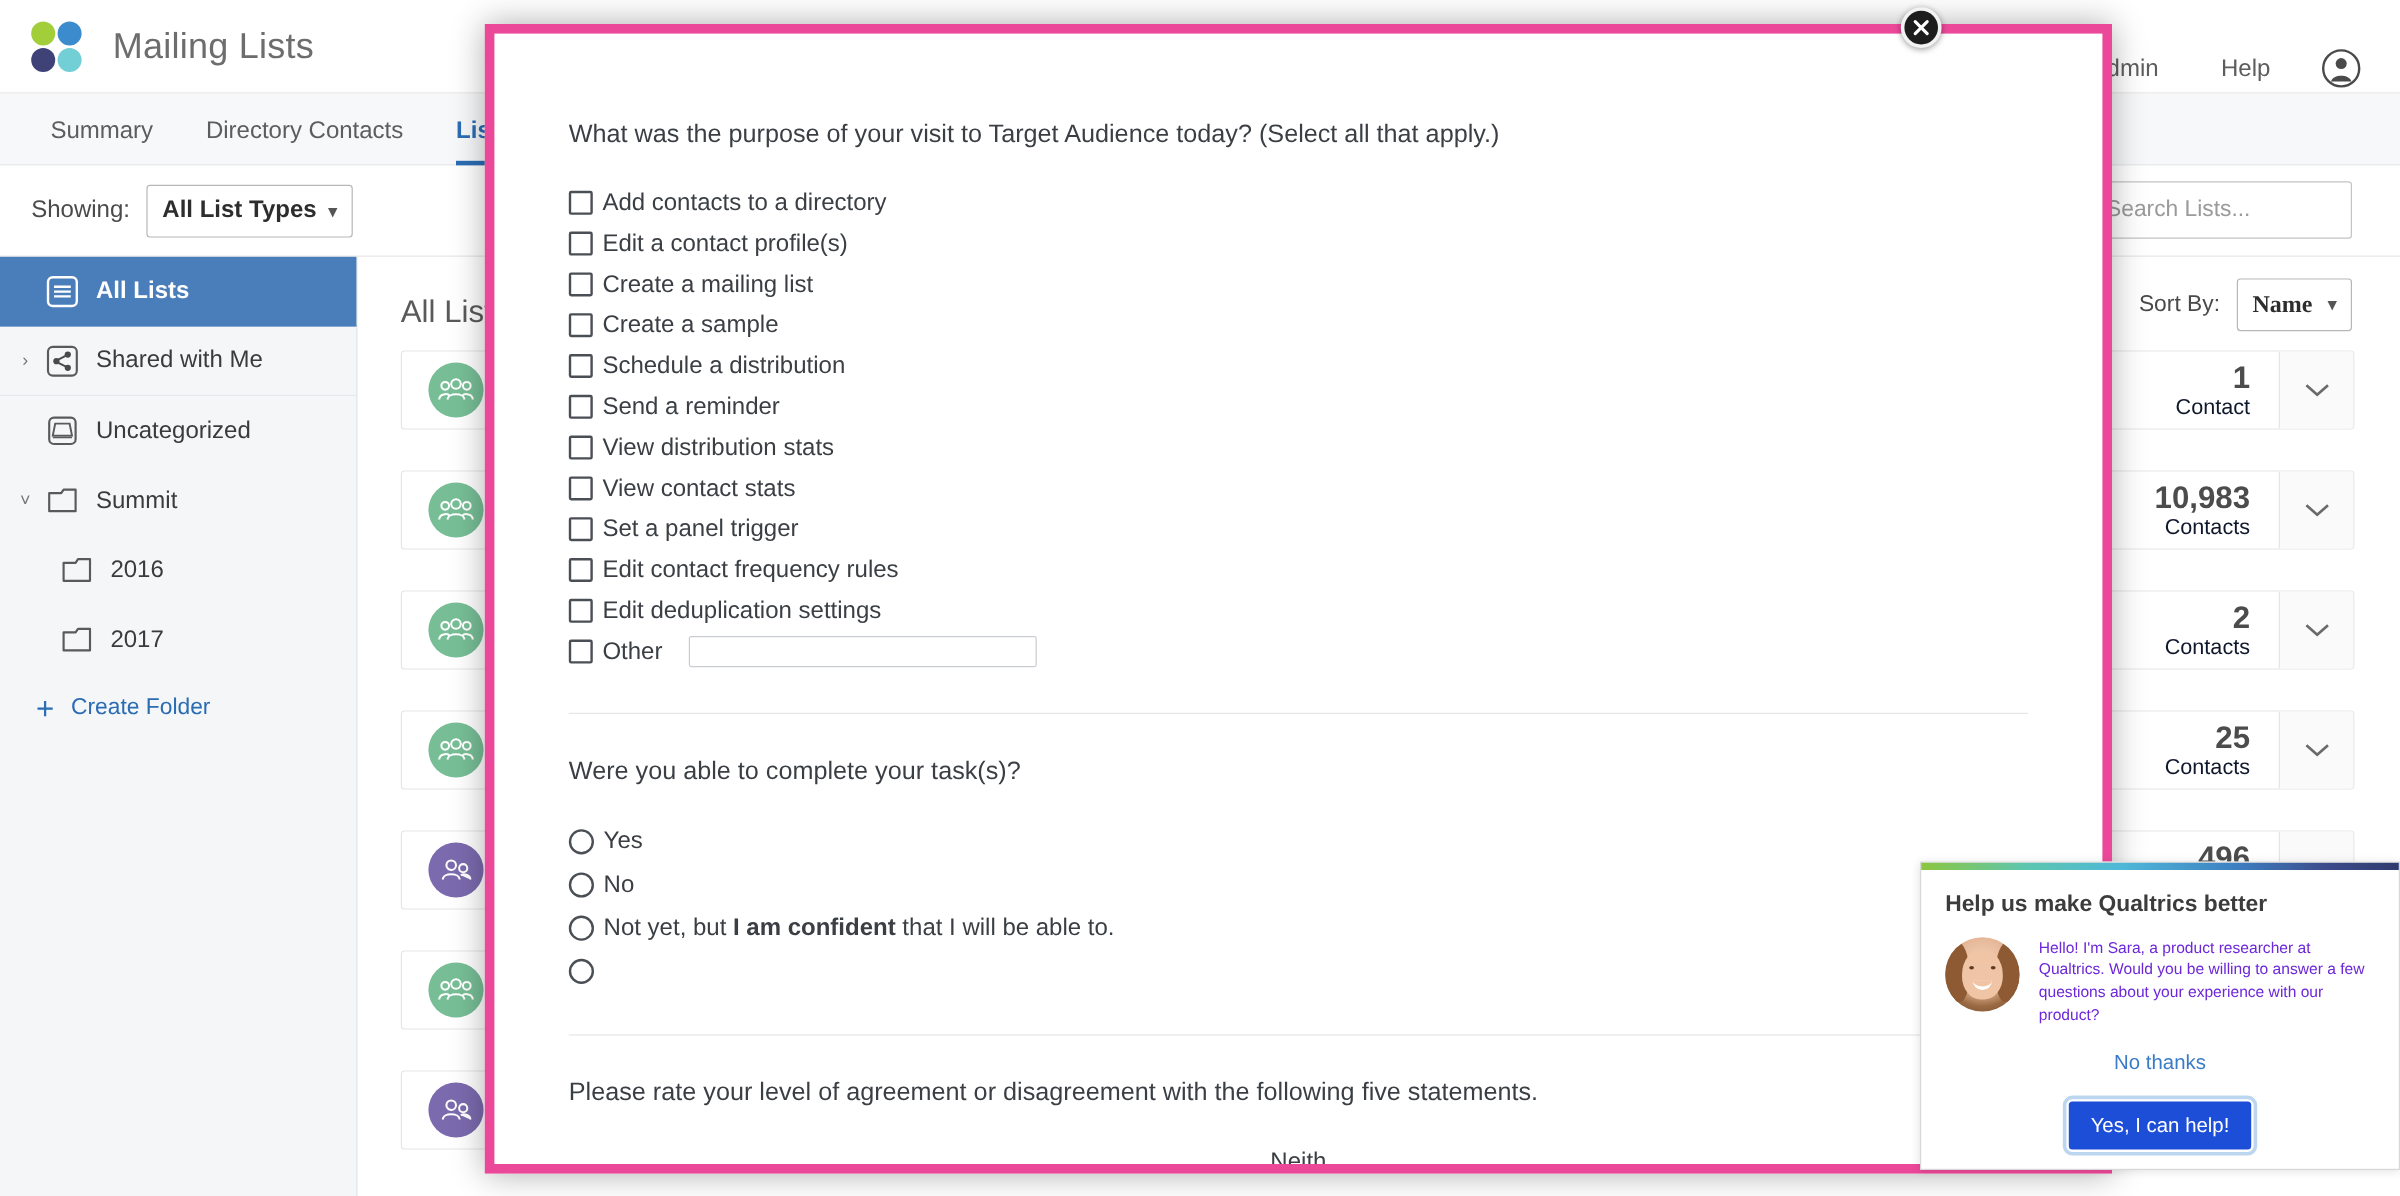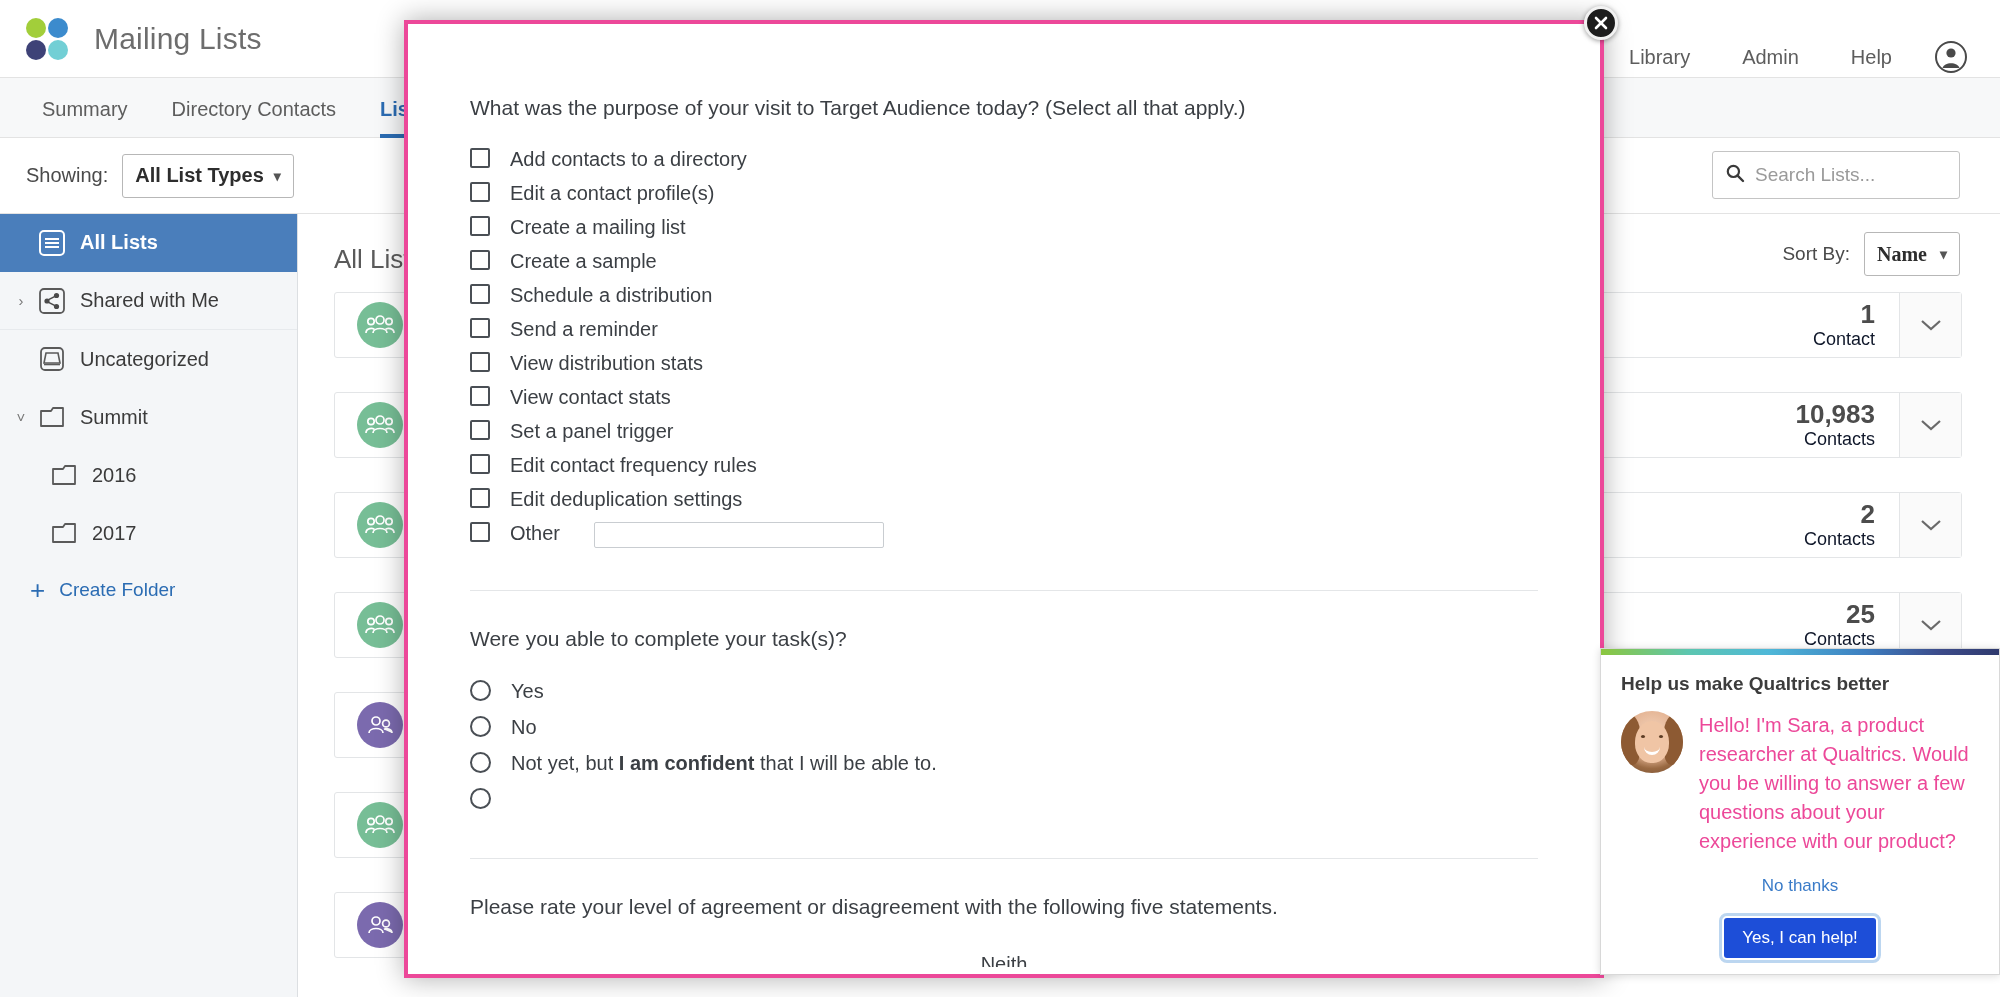--- a/index.html
+++ b/index.html
@@ -145,28 +145,28 @@
   .row-count .num { font-size: 26px; font-weight: bold; color: #4c4c4c; display: block; }
   .row-count .unit { font-size: 18px; color: #0f172a; display: block; margin-top: 2px; }
   .row-chev {
     position: absolute; right: 0; top: 0; bottom: 0; width: 62px;
     border-left: 1px solid #e3e5e7; background: #fafafa;
     display: flex; align-items: center; justify-content: center; cursor: pointer;
   }
 
   
   .modal-shadow {
-    position: absolute; left: 404px; top: 20px; width: 1200px; height: 958px;
+    position: absolute; left: 404px; top: 20px; width: 1356px; height: 958px;
     box-shadow: 0 0 26px rgba(0,0,0,.32);
-    background: #fff; border: 4px solid #ec4899; overflow: hidden;
+    background: #fff; border: 8px solid #ec4899; overflow: hidden;
   }
   .modal-inner { padding: 70px 0 0 0; height: 100%; overflow: hidden; position: relative; }
   .q-block { padding: 0 62px; }
   .q-title { font-size: 21px; color: #3b3f44; margin-bottom: 26px; line-height: 1.35; }
-  .opt { display: flex; align-items: flex-start; height: 34px; gap: 20px; cursor: pointer; }
+  .opt { display: flex; align-items: center; height: 34px; gap: 8px; cursor: pointer; }
   .cb {
     width: 20px; height: 20px; border: 2px solid #4a4f55; background: #fff;
     flex: 0 0 20px; border-radius: 2px;
   }
   .rb {
     width: 21px; height: 21px; border: 2px solid #4a4f55; background: #fff;
     flex: 0 0 21px; border-radius: 50%;
   }
   .opt-label { font-size: 20px; color: #3b3f44; white-space: nowrap; }
   .opt-label b { font-weight: bold; }
@@ -217,21 +217,21 @@
     position: absolute; left: 14px; top: 10px; width: 34px; height: 42px;
     background: #f0c5a5; border-radius: 50% 50% 46% 46%;
   }
   .fb-avatar .eye { position: absolute; top: 24px; width: 4px; height: 3px; background: #5c3c24; border-radius: 50%; }
   .fb-avatar .eye.l { left: 20px; }
   .fb-avatar .eye.r { right: 20px; }
   .fb-avatar .smile {
     position: absolute; left: 23px; top: 36px; width: 16px; height: 8px;
     border-bottom: 3px solid #ffffff; border-radius: 0 0 14px 14px;
   }
-  .fb-text { font-size: 20px; line-height: 1.45; color: #ec4899; }
+  .fb-text { font-size: 13px; line-height: 1.45; color: #6d28d9; }
   .fb-actions { display: flex; align-items: center; justify-content: flex-end; gap: 22px; margin-top: 20px; flex-direction: column; }
   .fb-no { font-size: 17px; color: #3a7bc8; cursor: pointer; }
   .fb-yes {
     background: #1d4ed8; color: #fff; border: none; border-radius: 3px;
     padding: 10px 18px; font-size: 17px; font-family: inherit; cursor: pointer;
     outline: 3px solid #bcd6f0; outline-offset: 2px;
   }
   .chev-svg { display: block; }
 </style>
 </head>

